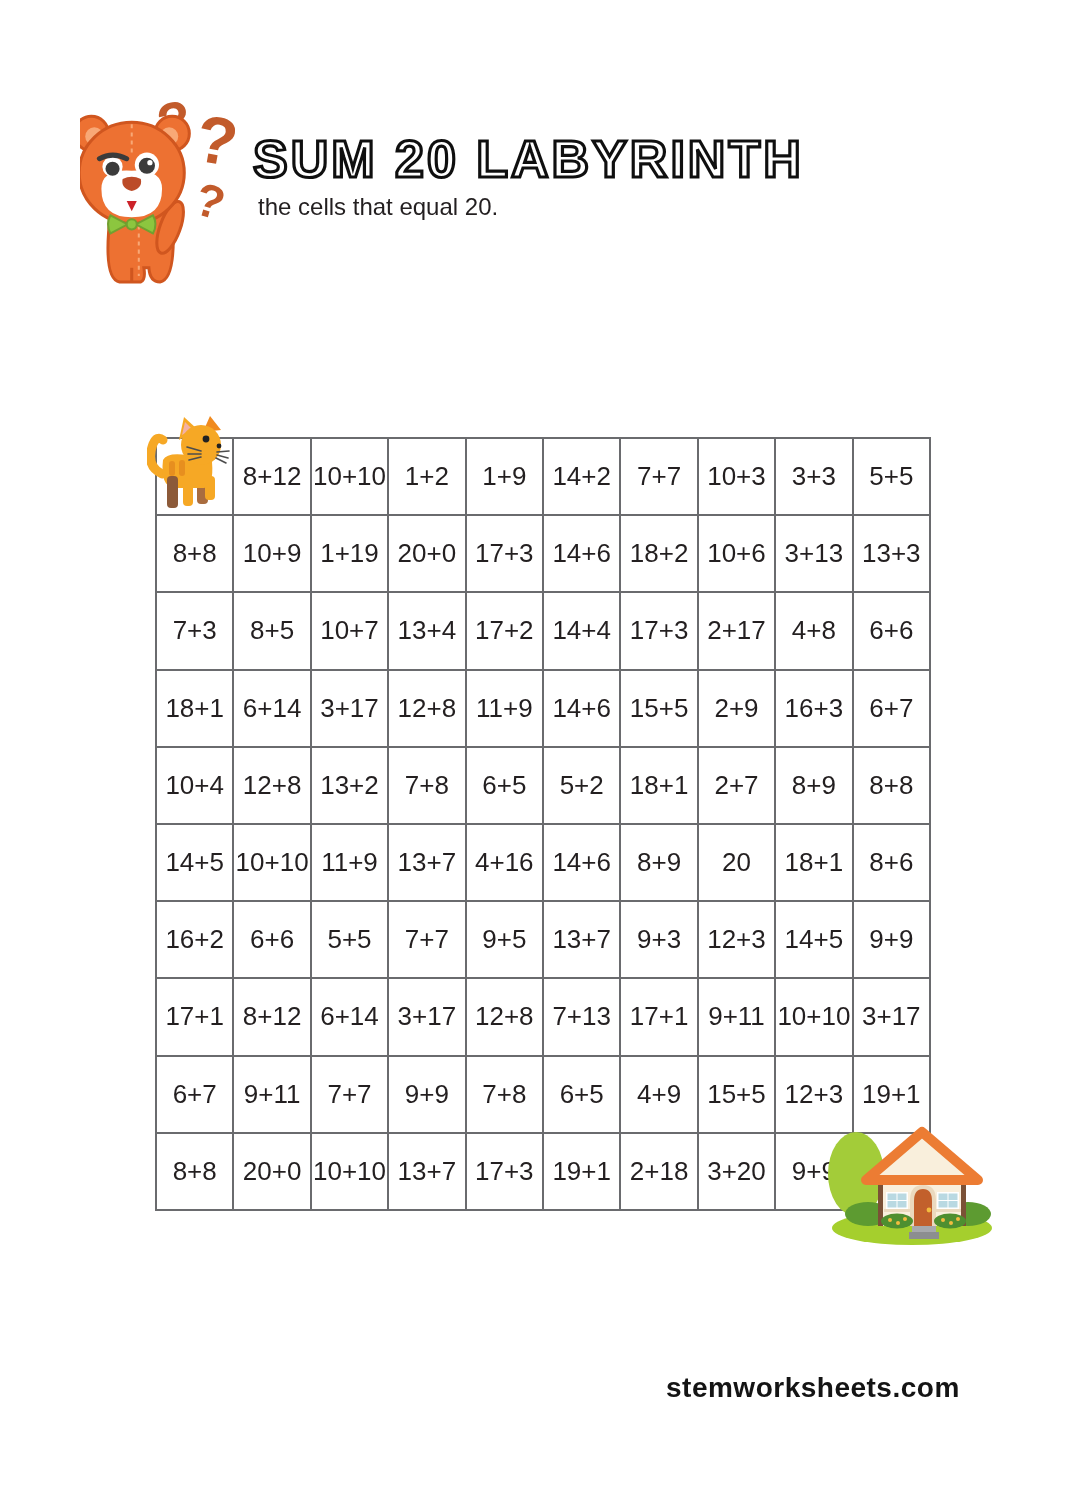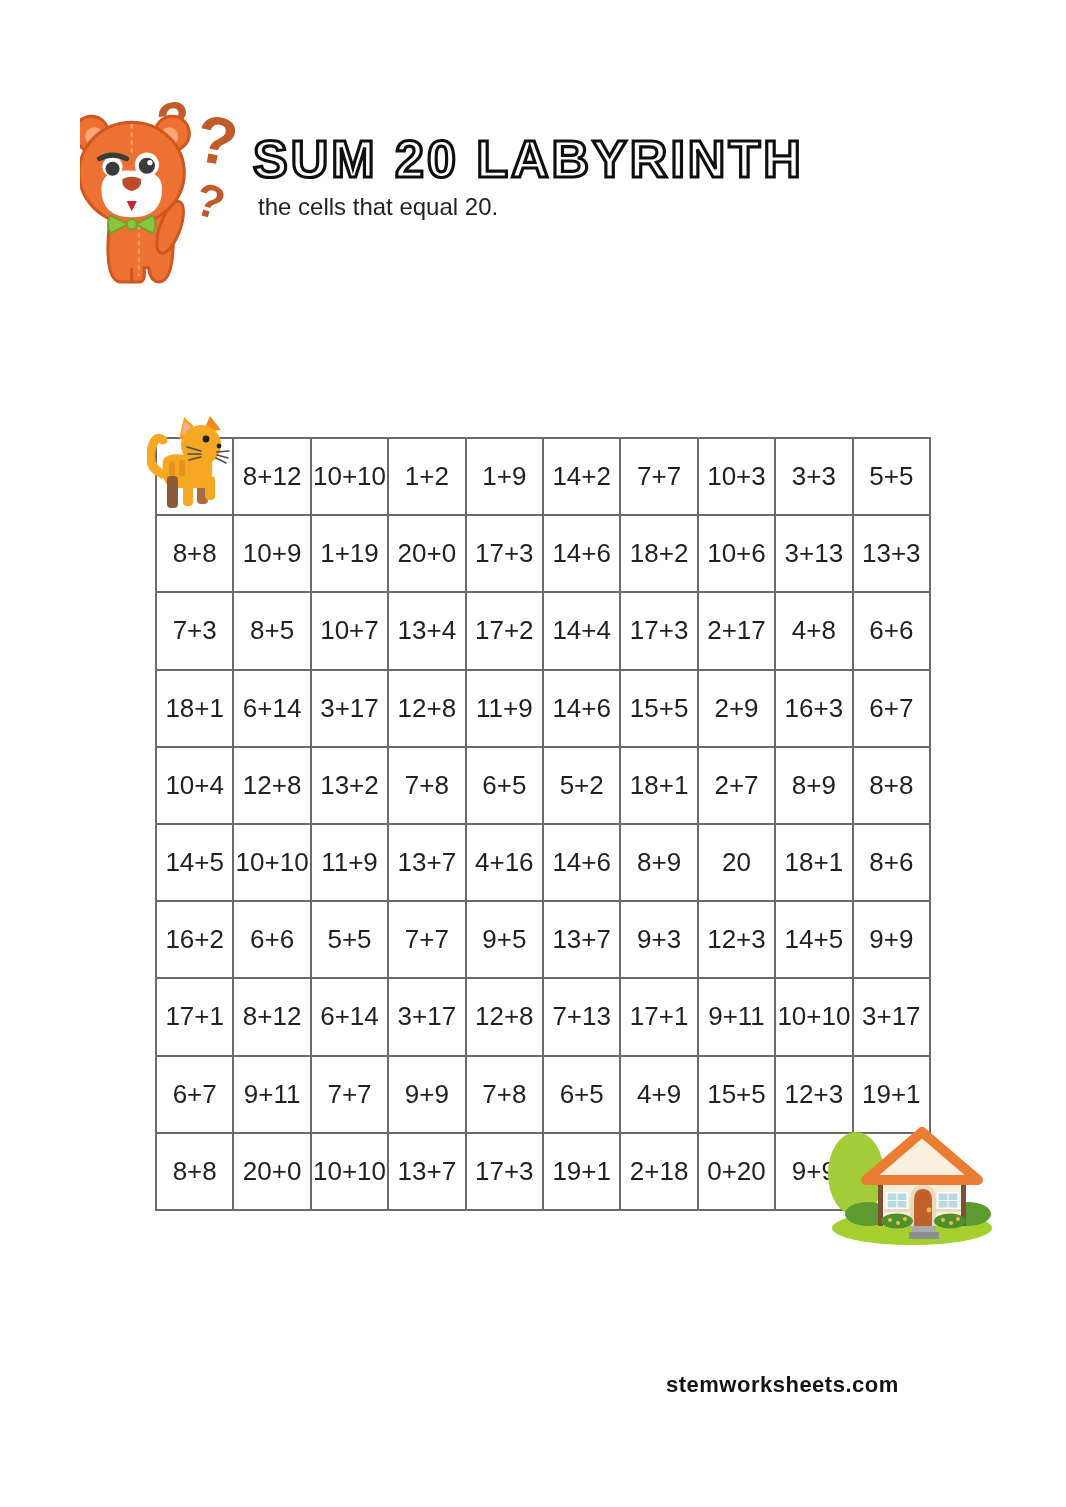--- a/index.html
+++ b/index.html
@@ -23,21 +23,21 @@
   }
   .cell {
     border:1px solid #6a6b6e; display:flex; align-items:center; justify-content:center;
     font-size:26px; color:#231f20; background:#ffffff;
   }
   .bear   { position:absolute; left:80px;  top:94px;  z-index:2; }
   .kitten { position:absolute; left:147px; top:414px; z-index:3; }
   .house  { position:absolute; left:820px; top:1116px; z-index:3; }
   .footer {
     position:absolute; left:666px; top:1372px;
-    font-size:22px; font-weight:bold; color:#141414; letter-spacing:0.5px;
+    font-size:28px; font-weight:bold; color:#141414; letter-spacing:0.5px;
   }
 </style>
 </head>
 <body>
 
 <div class="page">
 
   <svg class="bear" width="156" height="192" viewBox="0 0 150 190">
     <g font-family="Liberation Sans, sans-serif" font-weight="bold" fill="#C25B2B">
       <text x="78" y="46" font-size="54" transform="rotate(-14 92 40)">?</text>
@@ -173,21 +173,21 @@
       <div class="cell">15+5</div>
       <div class="cell">12+3</div>
       <div class="cell">19+1</div>
       <div class="cell">8+8</div>
       <div class="cell">20+0</div>
       <div class="cell">10+10</div>
       <div class="cell">13+7</div>
       <div class="cell">17+3</div>
       <div class="cell">19+1</div>
       <div class="cell">2+18</div>
-      <div class="cell">0+20</div>
+      <div class="cell">3+20</div>
       <div class="cell">9+9</div>
       <div class="cell"></div>
     </div>
 
   <svg class="kitten" width="84" height="98" viewBox="0 0 84 98">
     <path d="M15,60 Q-2,52 6,30 Q10,21 16,26" fill="none" stroke="#F6A825" stroke-width="9" stroke-linecap="round"></path>
     <rect x="50" y="62" width="11" height="28" rx="4" fill="#A96C3F"></rect>
     <rect x="58" y="62" width="10" height="24" rx="4" fill="#F6A825"></rect>
     <path d="M16,46 Q13,72 27,74 L57,74 Q67,72 65,48 Q60,38 40,41 Q20,38 16,46 Z" fill="#F6A825"></path>
     <rect x="22" y="47" width="6" height="15" rx="3" fill="#E78F1F"></rect>

